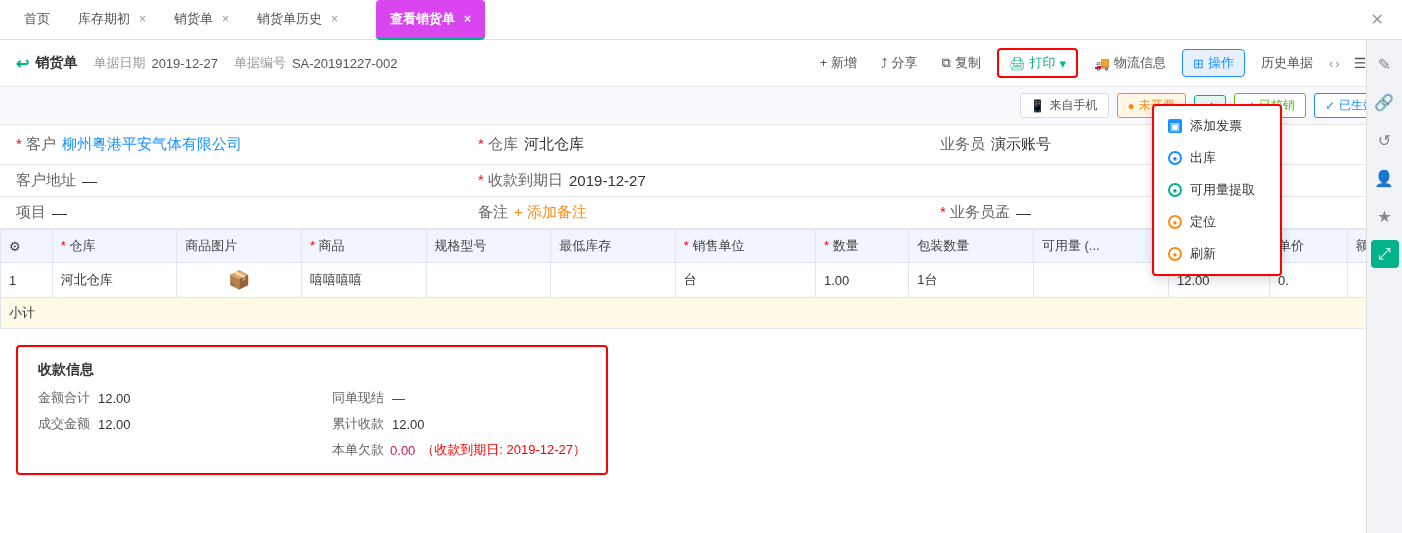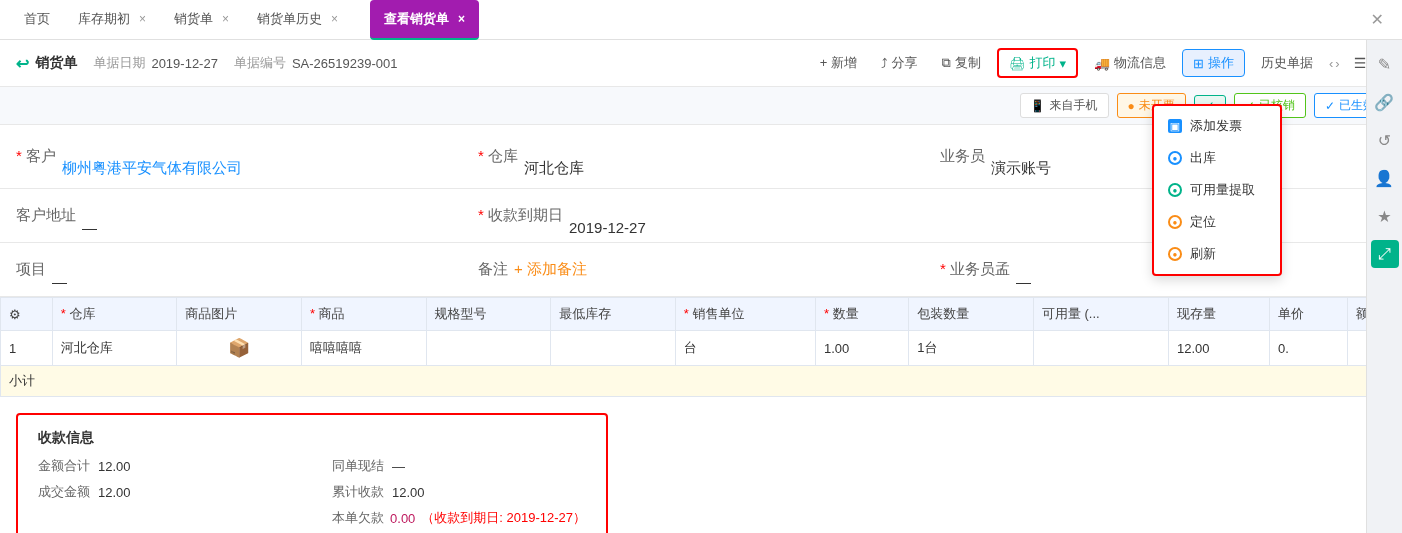--- a/index.html
+++ b/index.html
@@ -17,22 +17,22 @@
       color: #555; border-bottom: 2px solid transparent;
       white-space: nowrap; gap: 5px;
     }
     .tab-item.active {
       color: #00b38a; border-bottom: 2px solid #00b38a; font-weight: bold;
     }
     .tab-item .tab-close {
       font-size: 12px; color: #999; margin-left: 4px; line-height: 1;
     }
     .tab-item.highlight {
-      background: #a21caf; color: #fff; border-radius: 4px;
-      margin-left: 18px; padding: 6px 14px;
+      background: #d946ef; color: #fff; border-radius: 4px;
+      margin-left: 24px; padding: 6px 14px;
     }
     .tab-item.highlight .tab-close { color: #fff; }
     .close-x {
       margin-left: auto; font-size: 16px; color: #999; cursor: pointer; padding: 0 8px;
     }
 
     
     .main-area {
       background: #fff; margin: 0; padding: 0;
       min-height: 493px; position: relative;
@@ -81,21 +81,21 @@
     
     .form-section {
       padding: 10px 16px; display: grid; grid-template-columns: 1fr 1fr 1fr;
       gap: 8px 16px; border-bottom: 1px solid #e8e8e8;
     }
     .form-row {
       display: flex; align-items: center; gap: 6px; font-size: 15px;
     }
     .form-label { color: #666; white-space: nowrap; }
     .form-label.required::before { content: '* '; color: red; }
-    .form-value { color: #333; margin-top: 24px; }
+    .form-value { color: #333; }
     .form-value.link { color: #1890ff; cursor: pointer; }
 
     
     .form-section2 {
       padding: 6px 16px; display: grid; grid-template-columns: 1fr 1fr 1fr;
       gap: 6px 16px; border-bottom: 1px solid #e8e8e8;
     }
     .add-note { color: #fa8c16; cursor: pointer; }
 
     
@@ -200,21 +200,21 @@
     <div class="doc-title">
       <span class="doc-title-icon">↩</span>
       <span>销货单</span>
     </div>
     <div class="doc-meta">
       <span class="label">单据日期</span>
       <span>2019-12-27</span>
     </div>
     <div class="doc-meta">
       <span class="label">单据编号</span>
-      <span>SA-26519239-001</span>
+      <span>SA-20191227-002</span>
     </div>
     <div class="toolbar">
       <button class="toolbar-btn">
         <span>+ 新增</span>
       </button>
       <button class="toolbar-btn">
         <span>⤴</span>
         <span>分享</span>
       </button>
       <button class="toolbar-btn">

